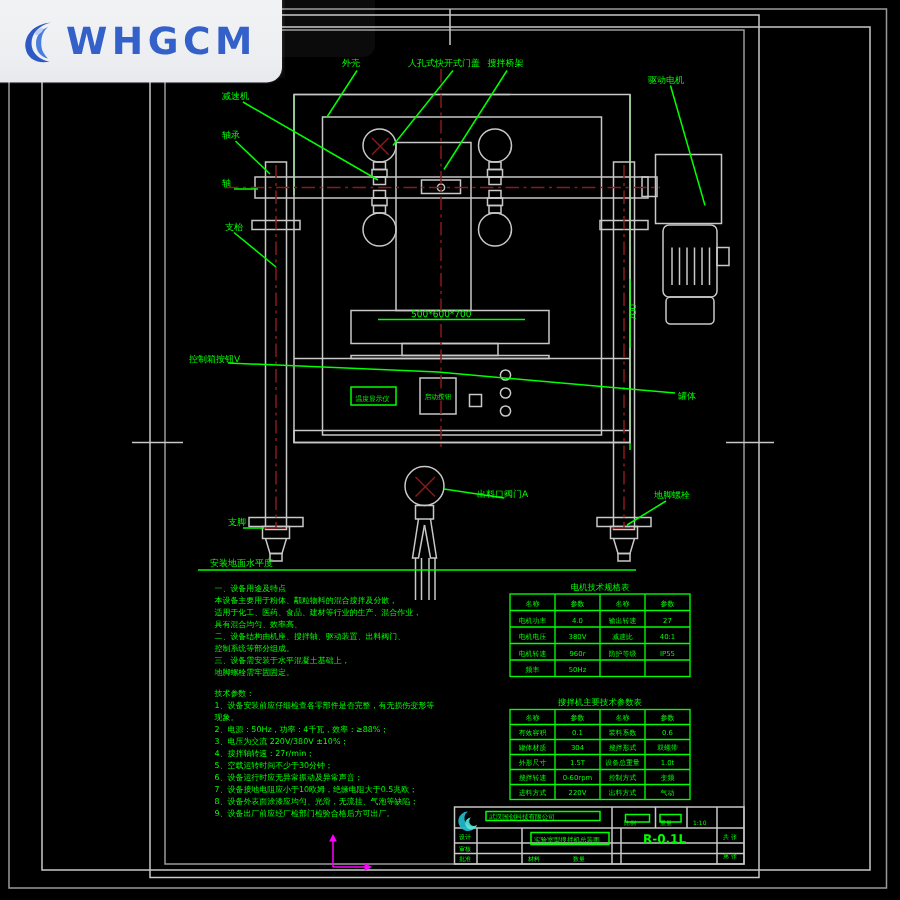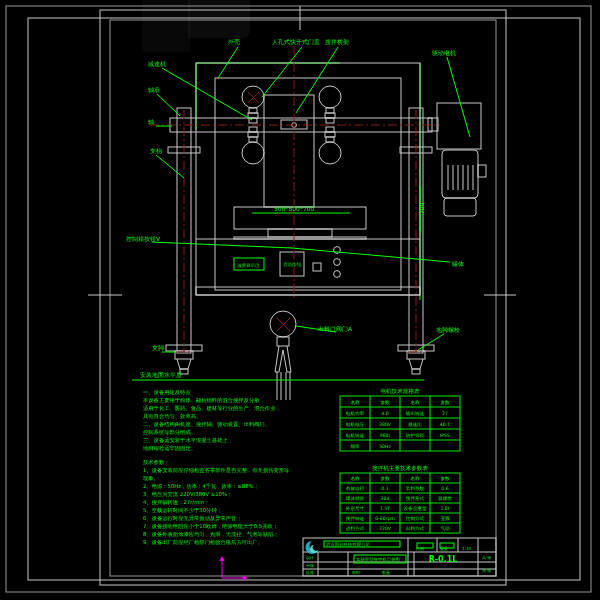--- a/index.html
+++ b/index.html
@@ -374,14 +374,26 @@
     <g>
       <line class="mag" x1="222" y1="560" x2="222" y2="578"></line>
       <line class="mag" x1="222" y1="578" x2="244" y2="578"></line>
       <path class="magf" d="M222 556 l-2.6 5 h5.2 z"></path>
       <path class="magf" d="M248 578 l-5 -2.6 v5.2 z"></path>
     </g>
   </svg>
 
   <div id="wm-ghost2"></div>
   <div id="wm-ghost1"></div>
+  <div id="watermark">
+    <div class="wm-inner">
+      <svg width="30" height="32" viewBox="0 0 30 32">
+        <path d="M20 3 C8 4 2 12 3 20 C4 27 11 31 19 29
+                 C12 28 7 23 7 17 C7 10 12 5 20 3 Z" fill="#2e59c4"></path>
+        <path d="M18 6 C13 8 10 12 10 17 C10 22 13 26 18 27
+                 C15 24 13.5 21 13.5 17 C13.5 12 15 8.5 18 6 Z" fill="#4a7de0"></path>
+        <ellipse cx="12" cy="9" rx="3.2" ry="1.4" transform="rotate(-38 12 9)" fill="#bcd0f4"></ellipse>
+      </svg>
+      <span class="wm-text">WHGCM</span>
+    </div>
+  </div>
 
 </div>
 
 </body></html>

